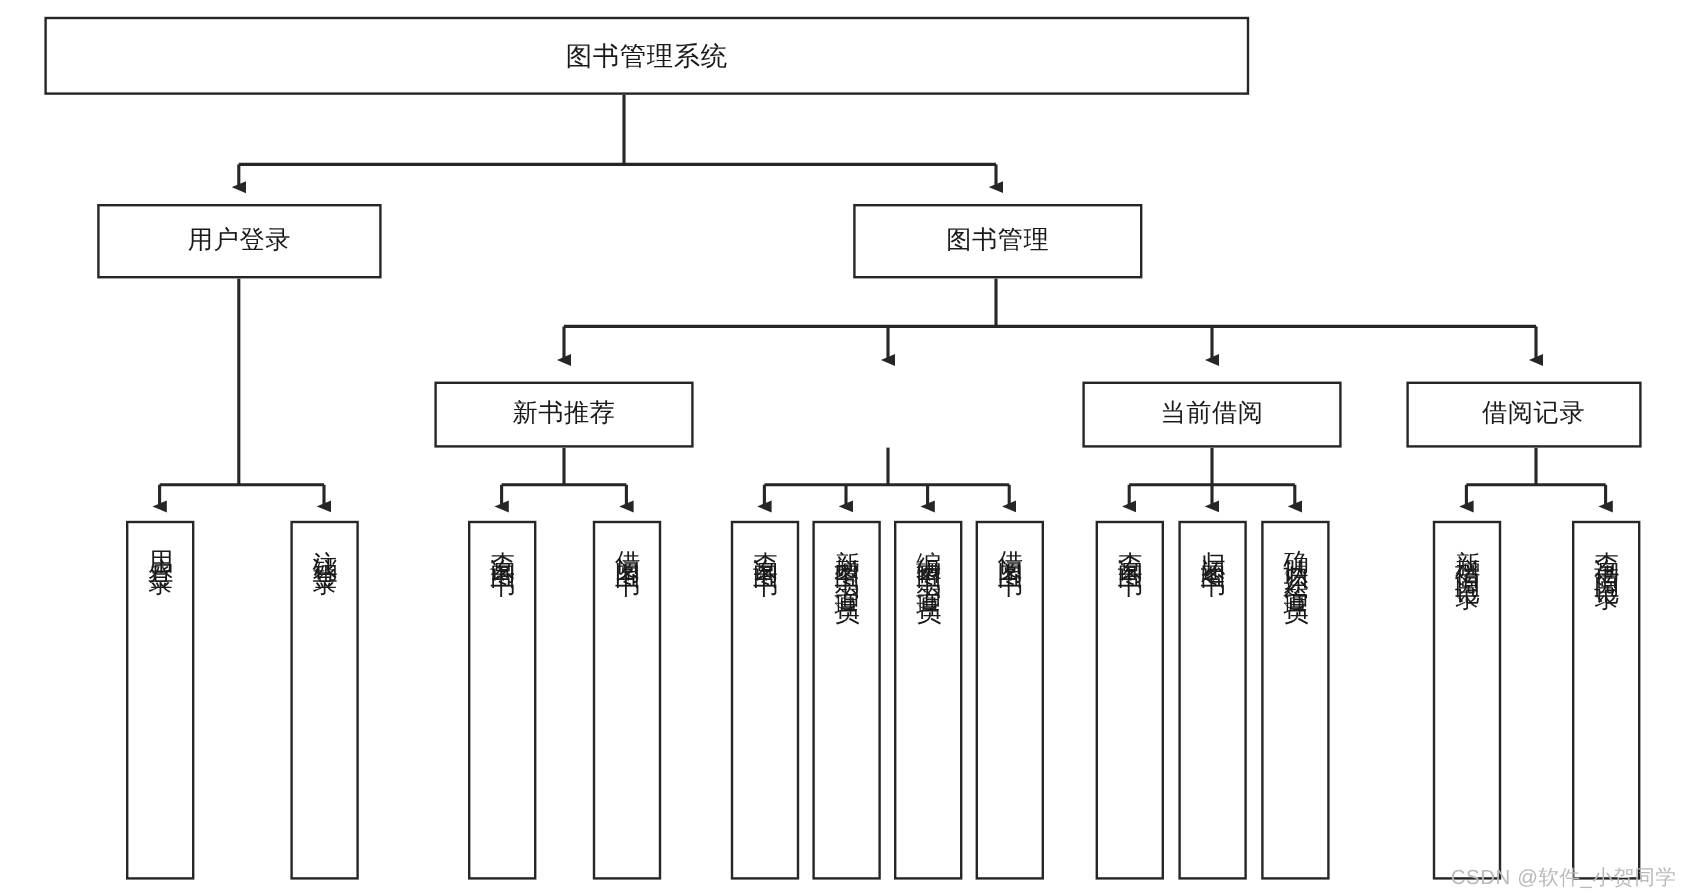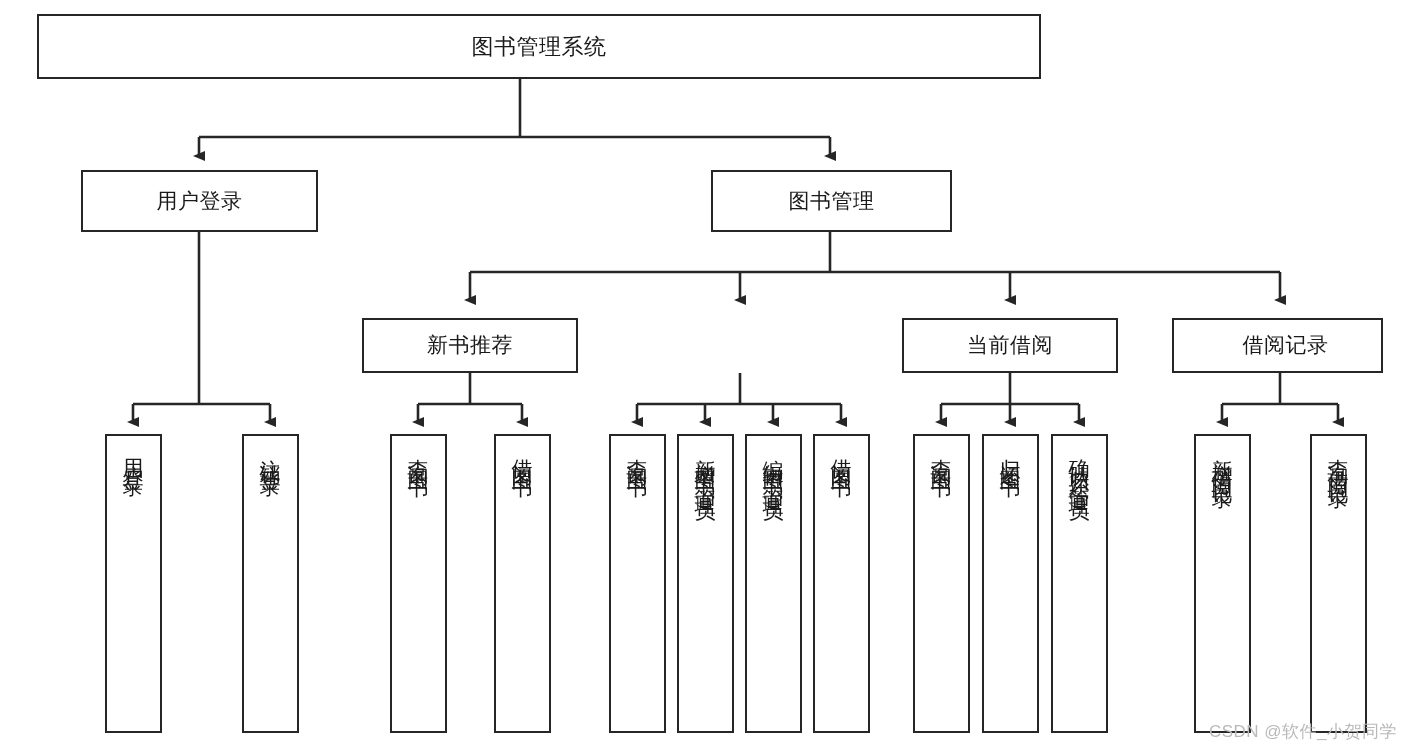--- a/index.html
+++ b/index.html
@@ -134,21 +134,21 @@
   <div class="node" style="left:711px; top:170px; width:241px; height:62px;">
     <span class="node-label">图书管理</span>
   </div>
 
   <div class="node" style="left:362px; top:318px; width:216px; height:55px;">
     <span class="node-label">新书推荐</span>
   </div>
   <div class="node" style="left:902px; top:318px; width:216px; height:55px;">
     <span class="node-label">当前借阅</span>
   </div>
-  <div class="node" style="left:1172px; top:318px; width:211px; height:55px;padding-left:16px;">
+  <div class="node" style="left:1172px; top:318px; width:196px; height:55px;padding-left:16px;">
     <span class="node-label">借阅记录</span>
   </div>
 
   <div class="node vertical" style="left:105px; top:434px; width:57px; height:299px;">
     <span class="node-label">用户登录</span>
   </div>
   <div class="node vertical" style="left:242px; top:434px; width:57px; height:299px;">
     <span class="node-label">注销登录</span>
   </div>
 

